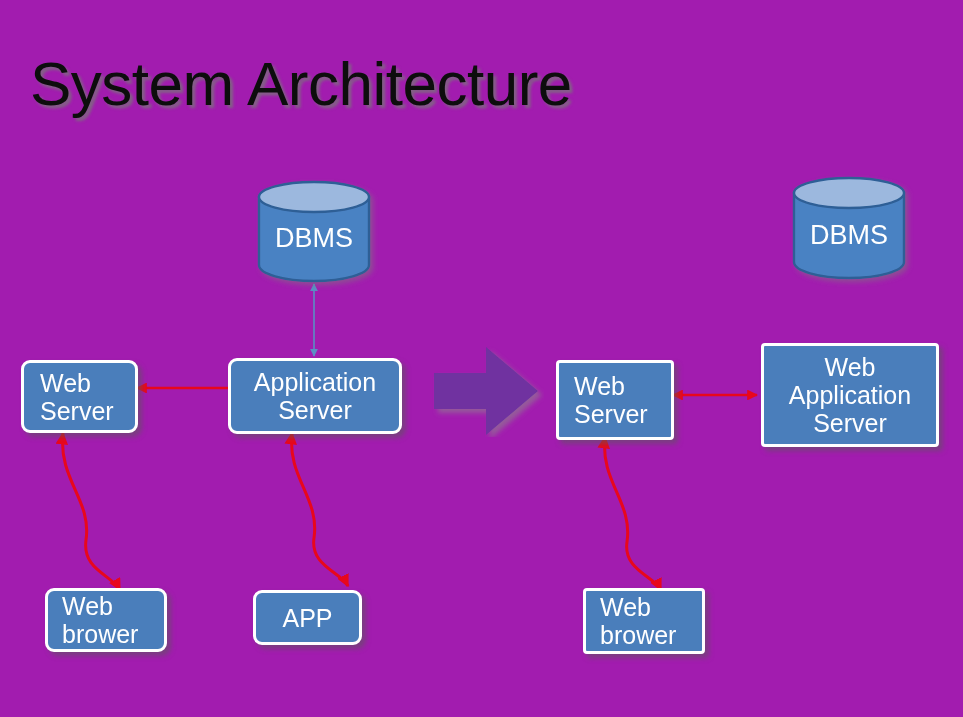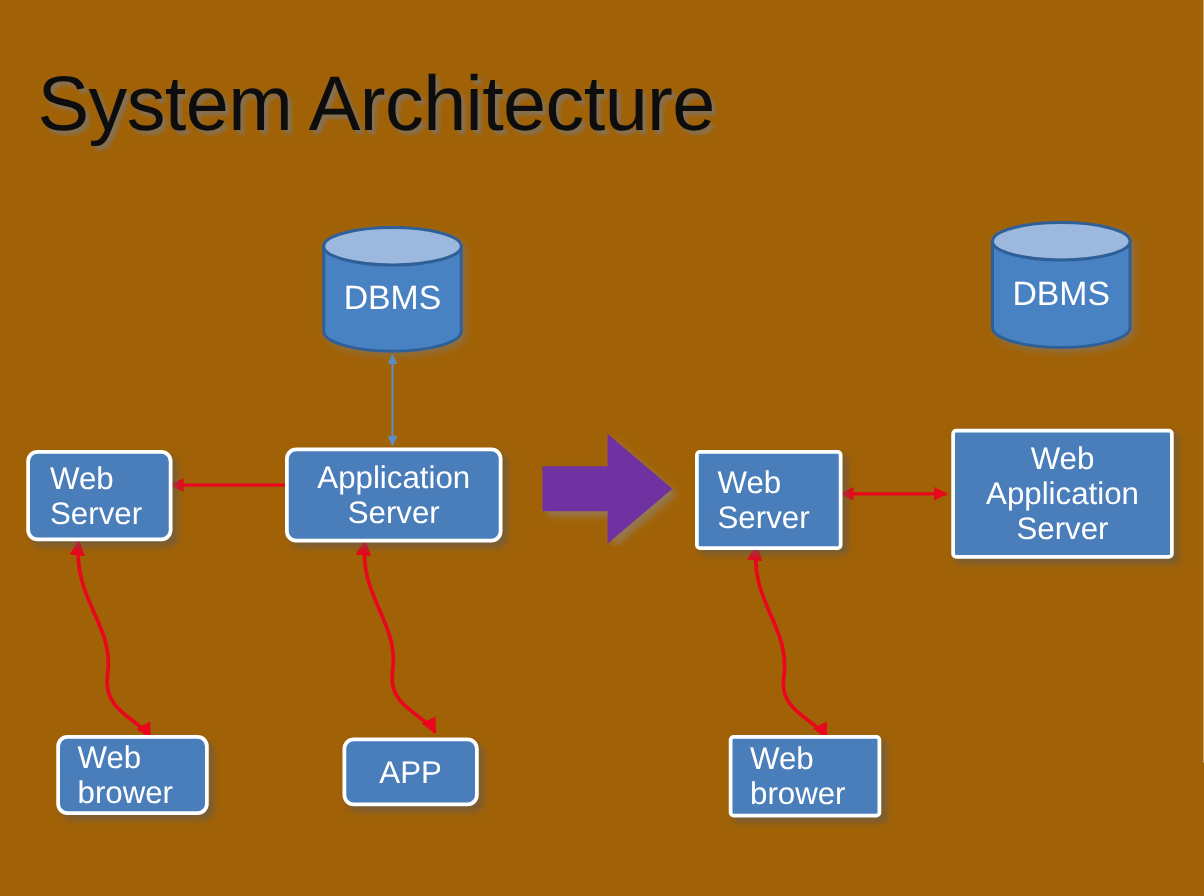--- a/index.html
+++ b/index.html
@@ -7,21 +7,21 @@
     padding: 0;
     background: #ffffff;
   }
   body {
     font-family: "Liberation Sans", sans-serif;
   }
   #slide {
     position: relative;
     width: 963px;
     height: 717px;
-    background: #a16207;
+    background: #a21caf;
     overflow: hidden;
   }
 
   
   #slide-title {
     position: absolute;
     left: 30px;
     top: 48px;
     font-size: 62px;
     font-weight: 400;
@@ -161,21 +161,21 @@
 
   <div class="box" style="left:21px; top:360px; width:117px; height:73px; justify-content:flex-start; padding-left:16px; text-align:left;">Web
 Server</div>
 
   <div class="box" style="left:228px; top:358px; width:174px; height:76px;">Application
 Server</div>
 
   <div class="box" style="left:45px; top:588px; width:122px; height:64px; justify-content:flex-start; padding-left:14px; text-align:left;">Web
 brower</div>
 
-  <div class="box" style="left:274px; top:590px; width:109px; height:55px;">APP</div>
+  <div class="box" style="left:253px; top:590px; width:109px; height:55px;">APP</div>
 
   <div id="purple-arrow">
     <svg width="112" height="92" viewBox="0 0 112 92" xmlns="http://www.w3.org/2000/svg">
       <defs>
         <filter id="shP" x="-25%" y="-25%" width="170%" height="180%">
           <feDropShadow dx="4" dy="4" stdDeviation="2.6" flood-color="#8a8a8a" flood-opacity="0.55"></feDropShadow>
         </filter>
       </defs>
       <path filter="url(#shP)" d="M 2,28 L 54,28 L 54,2 L 106,46 L 54,90 L 54,64 L 2,64 Z" fill="#7030a0"></path>
     </svg>

